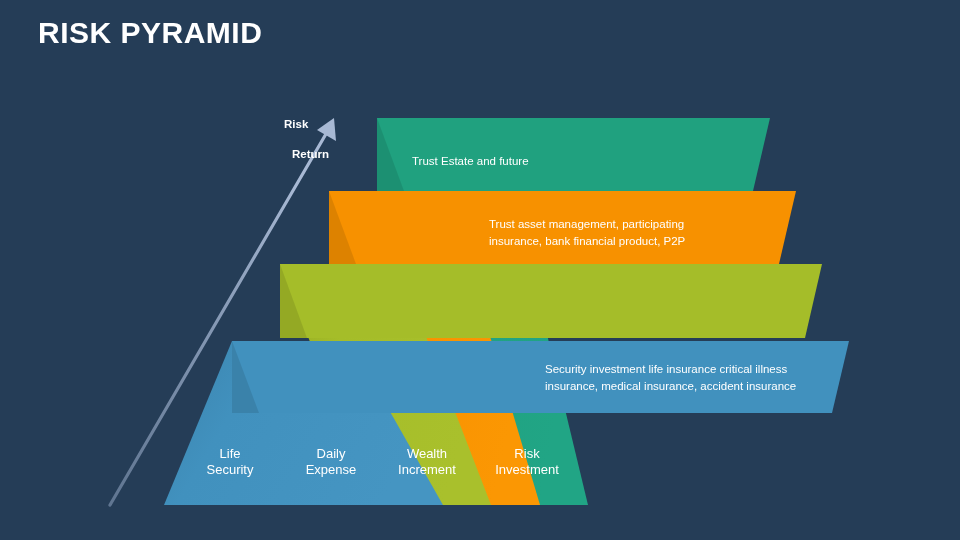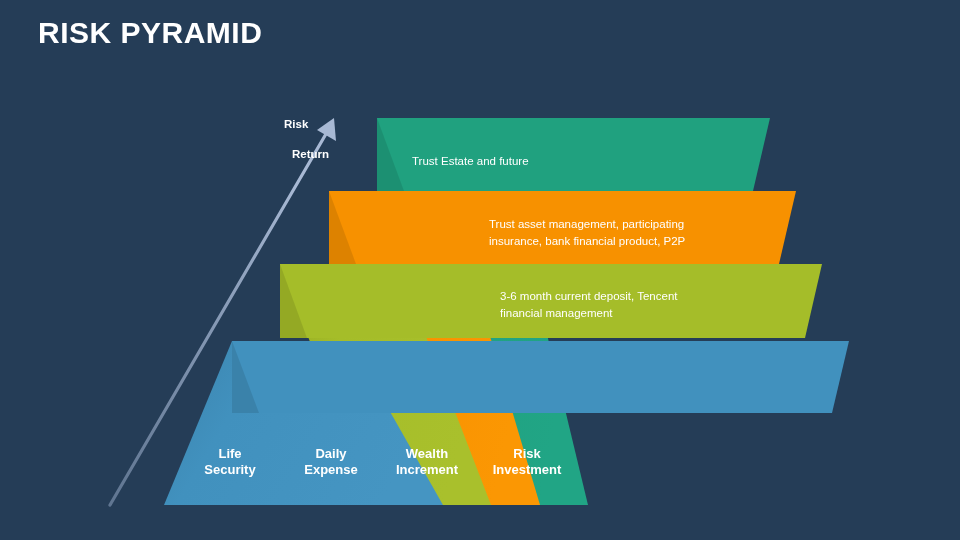--- a/index.html
+++ b/index.html
@@ -57,21 +57,21 @@
   }
   #band-text-0 { left: 412px; top: 153px; }
   #band-text-1 { left: 461px; top: 216px; margin-left: 28px; }
   #band-text-2 { left: 500px; top: 288px; }
   #band-text-3 { left: 545px; top: 361px; }
 
   .base-label {
     position: absolute;
     color: #ffffff;
     font-size: 13px;
-    font-weight: bold;
+    font-weight: normal;
     line-height: 16px;
     text-align: center;
     white-space: pre-line;
     width: 110px;
   }
   #base-label-0 { left: 175px; top: 446px; }
   #base-label-1 { left: 276px; top: 446px; }
   #base-label-2 { left: 372px; top: 446px; }
   #base-label-3 { left: 472px; top: 446px; }
 </style>
@@ -147,22 +147,22 @@
       <polygon points="334,118 336,141 317,130" fill="#a8b9d4"></polygon>
     </g>
   </svg>
 
   <div class="axis-label" id="axis-label-risk">Risk</div>
   <div class="axis-label" id="axis-label-return">Return</div>
 
   <div class="band-text" id="band-text-0">Trust Estate and future</div>
   <div class="band-text" id="band-text-1">Trust asset management, participating
 insurance, bank financial product, P2P</div>
-  <div class="band-text" id="band-text-2">3-6 month current deposit, Tencent
-financial management</div>
+  <div class="band-text" id="band-text-3">Security investment life insurance critical illness
+insurance, medical insurance, accident insurance</div>
 
   <div class="base-label" id="base-label-0">Life
 Security</div>
   <div class="base-label" id="base-label-1">Daily
 Expense</div>
   <div class="base-label" id="base-label-2">Wealth
 Increment</div>
   <div class="base-label" id="base-label-3">Risk
 Investment</div>
 

